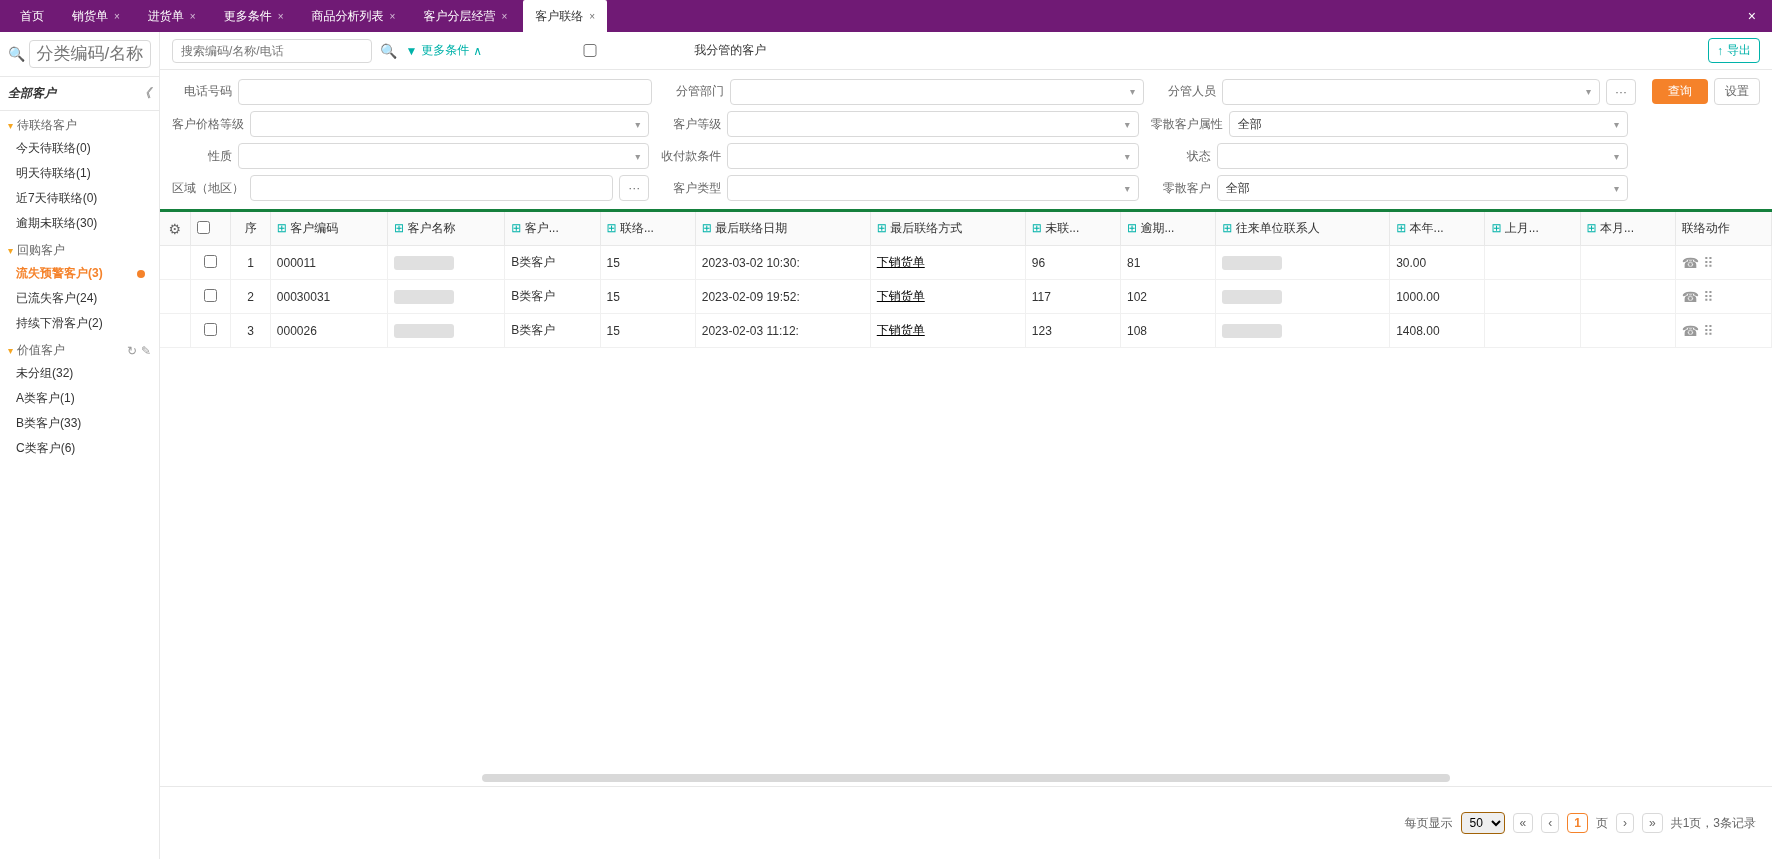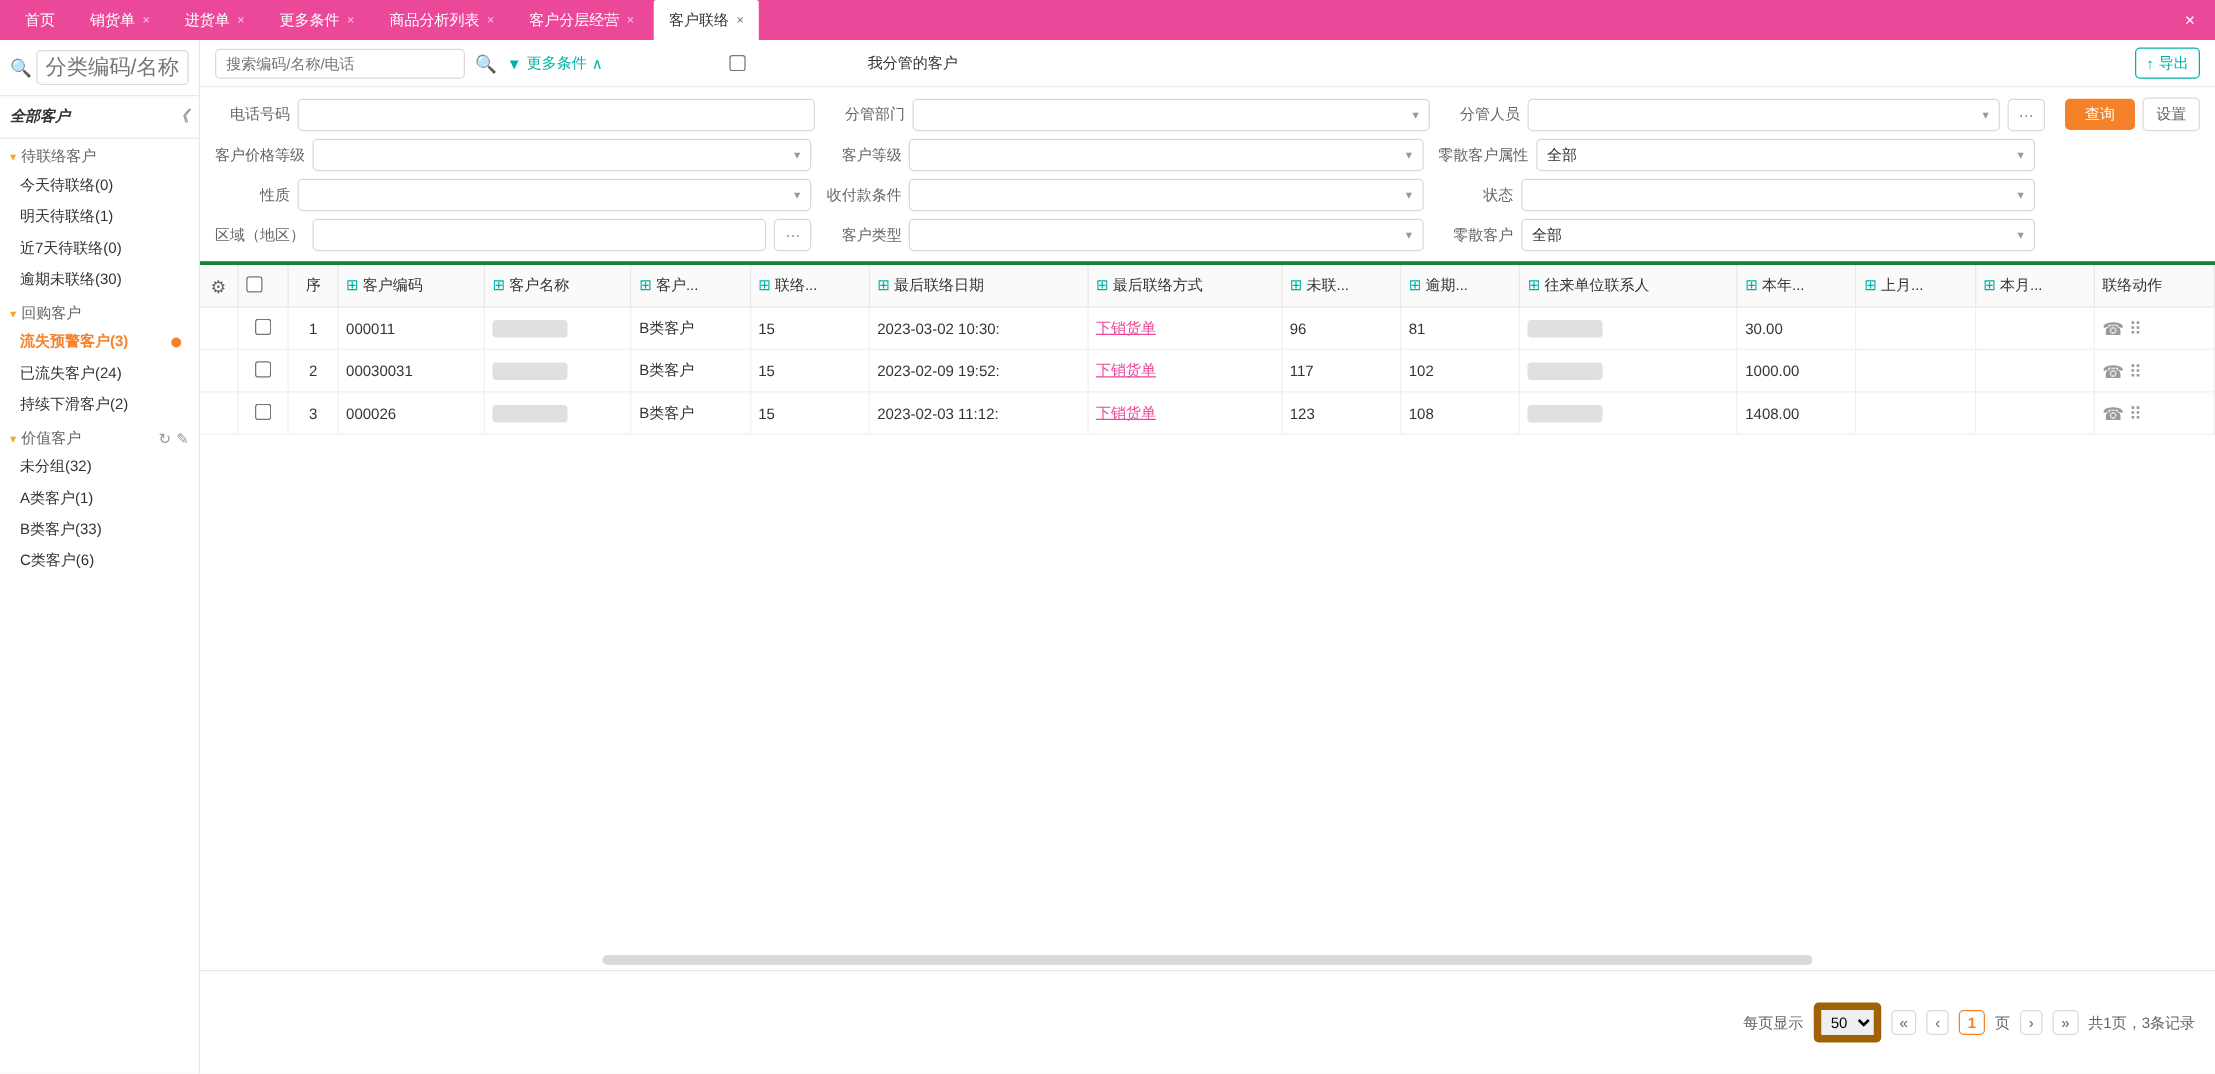--- a/index.html
+++ b/index.html
@@ -1,20 +1,20 @@
 <!DOCTYPE html>
 <html><head>
   <meta charset="utf-8">
   <style>
     * { box-sizing: border-box; margin: 0; padding: 0; font-family: 'Microsoft YaHei', Arial, sans-serif; font-size: 12px; }
     body { background: #f0f2f5; overflow: hidden; }
 
     
     .top-nav {
-      background: #ec4899;
+      background: #701a75;
       height: 32px;
       display: flex;
       align-items: center;
       padding: 12px 8px;
       gap: 4px;
     }
     .top-nav .nav-tab {
       display: flex;
       align-items: center;
       padding: 4px 12px;
@@ -288,21 +288,21 @@
     tbody tr {
       border-bottom: 1px solid #f0f0f0;
     }
     tbody td {
       padding: 8px 6px;
       color: #333;
       border-right: 1px solid #f0f0f0;
       white-space: nowrap;
     }
     tbody td.center { text-align: center; }
-    .link-text { color: #ec4899; cursor: pointer; text-decoration: underline; font-family: Liberation Mono, monospace; }
+    .link-text { color: #000000; cursor: pointer; text-decoration: underline; font-family: Liberation Mono, monospace; }
     .blurred {
       background: #e0e0e0;
       border-radius: 3px;
       color: transparent;
       display: inline-block;
       min-width: 60px;
       height: 14px;
     }
     .action-icons { display: flex; gap: 4px; align-items: center; }
     .action-icon { color: #999; cursor: pointer; font-size: 14px; }
@@ -314,21 +314,21 @@
       border-top: 1px solid #e8e8e8;
       padding: 25px 16px;
       display: flex;
       align-items: center;
       justify-content: flex-end;
       gap: 8px;
       font-size: 12px;
       color: #666;
     }
     .pagination .page-size-select {
-      border: 6px solid #a16207;
+      border: 1px solid #a16207;
       border-radius: 4px;
       padding: 2px 4px;
       font-size: 12px;
       cursor: pointer;
       outline: none;
     }
     .pagination .page-btn {
       border: 1px solid #d9d9d9;
       background: #fff;
       border-radius: 4px;

